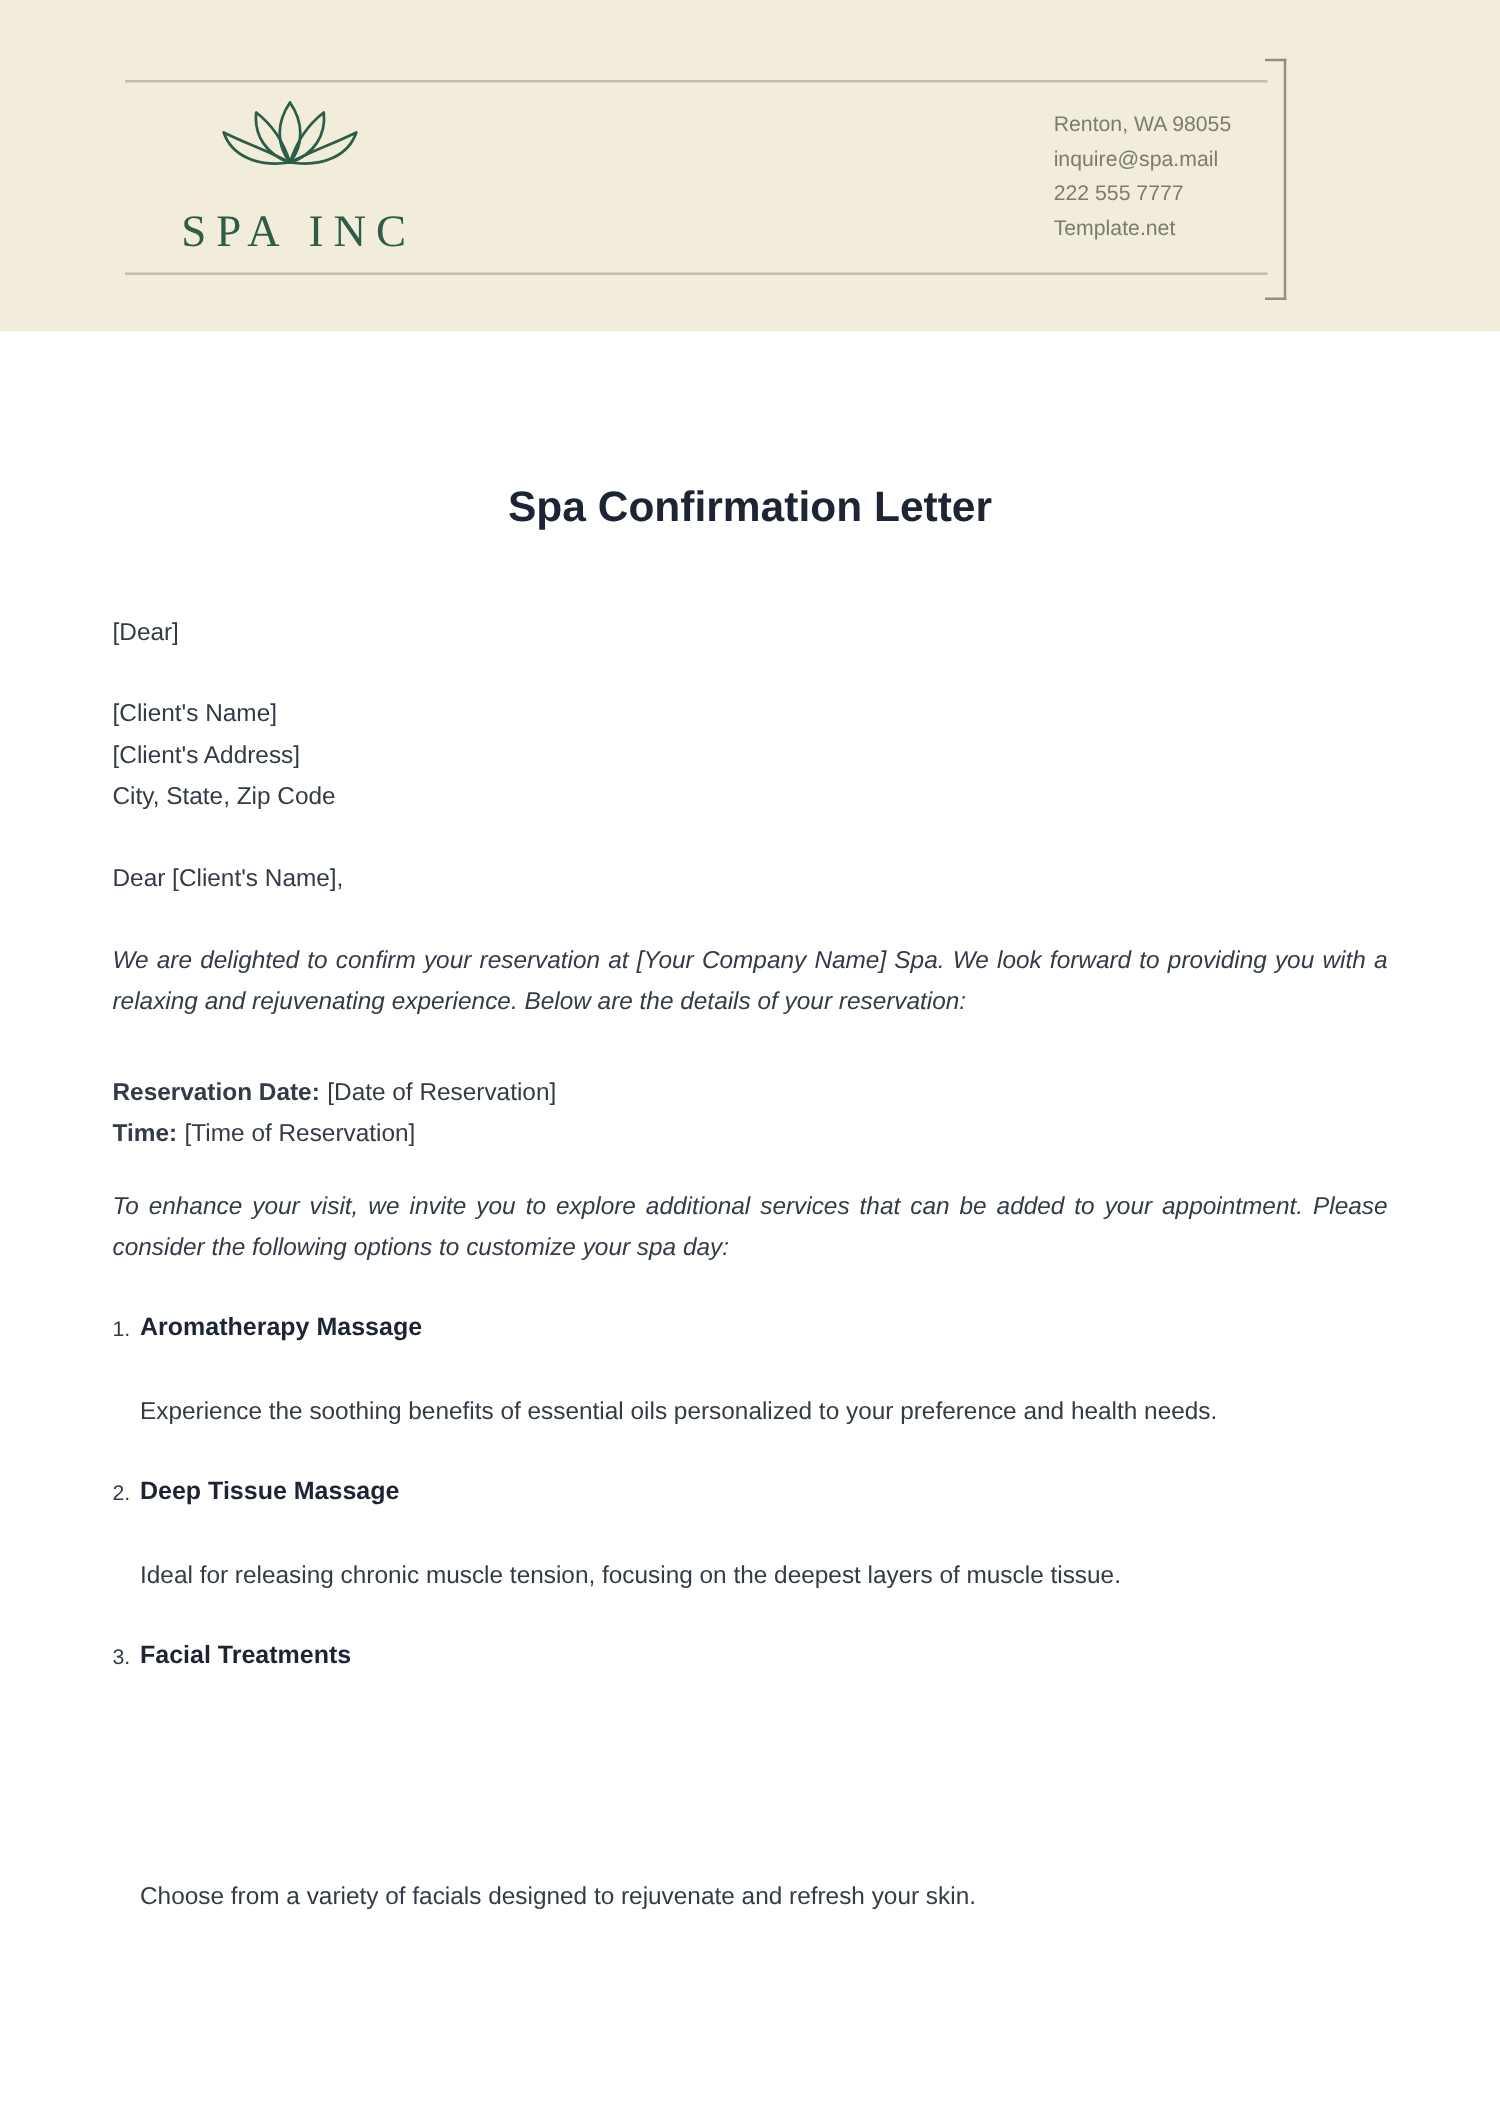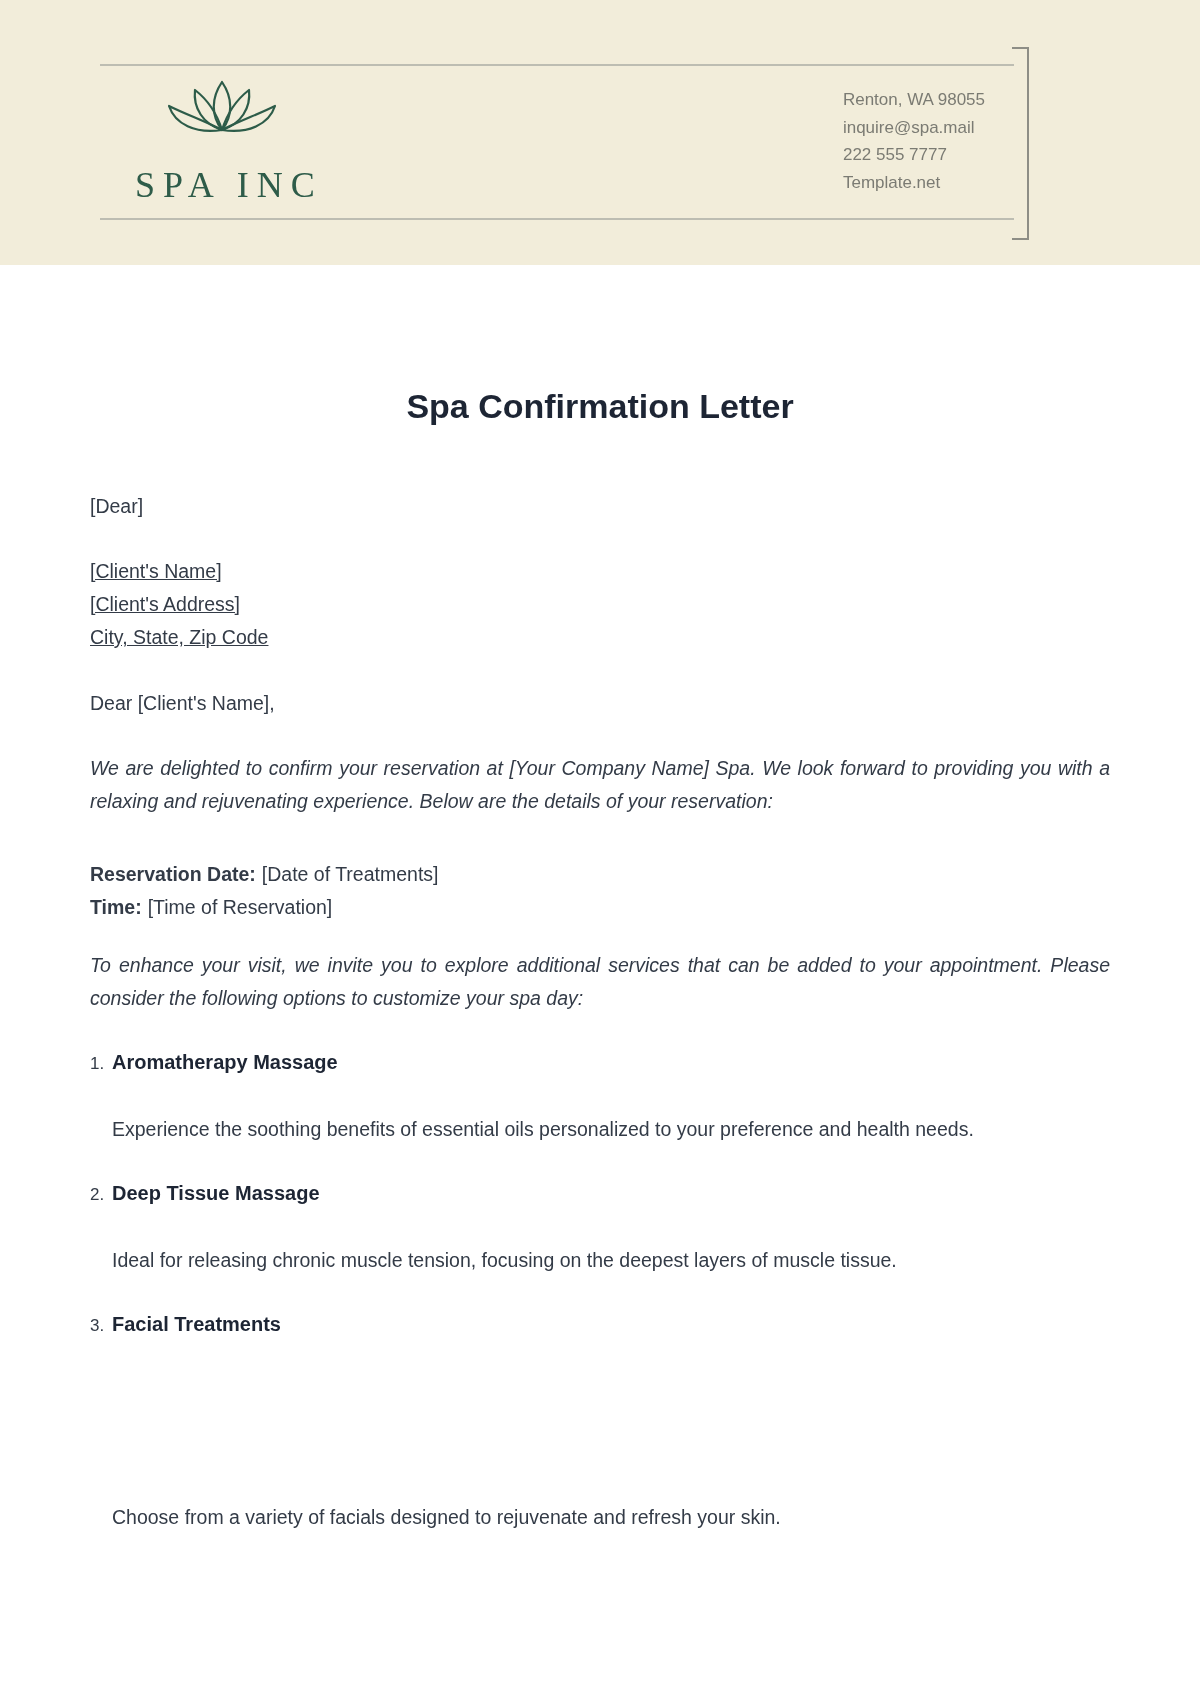--- a/index.html
+++ b/index.html
@@ -17,40 +17,40 @@
   .header{position:relative; height:265px; background:var(--header_bg);}
   .rule{position:absolute; left:100px; width:914px; height:2px; background:var(--rule);}
   .rule.top{top:64px;}
   .rule.bottom{top:218px;}
   .bracket{
     position:absolute; left:1012px; top:47px; width:17px; height:193px;
     border-top:2px solid var(--bracket);
     border-right:2px solid var(--bracket);
     border-bottom:2px solid var(--bracket);
   }
-  .logo-block{position:absolute; left:135px; top:78px;}
+  .logo-block{position:absolute; left:145px; top:78px;}
   .lotus{display:block; margin-left:12px;}
   .company-name{
     font-family:"Liberation Serif","DejaVu Serif",serif;
     font-size:36px; letter-spacing:8px; color:var(--logo_green);
     margin-top:8px; white-space:nowrap;
   }
   .contact{
     position:absolute; right:215px; top:86px; text-align:left;
     font-size:17px; line-height:27.5px; color:var(--muted);
   }
   
   .content{padding:0 90px;}
   .title{
     text-align:center; margin-top:122px;
     font-size:34px; font-weight:700; color:var(--title_color);
   }
   .line{font-size:19.5px; line-height:33px;}
   .date-line{margin-top:64px;}
-  .client-block{margin-top:32px;text-decoration:underline;}
+  .client-block{margin-top:32px;}
   .salutation{margin-top:33px;}
   .para{
     font-size:19.5px; line-height:33px; text-align:justify; margin-top:32px;font-style:italic;
   }
   .reservation-block{margin-top:40px;}
   .reservation-block .lbl{font-weight:700;}
   .reservation-block .val{margin-left:6px;}
   .section-heading{
     margin-top:52px; font-size:22.5px; font-weight:700; color:var(--title_color);
   }
@@ -102,21 +102,21 @@
     <div class="line">[Client's Address]</div>
     <div class="line">City, State, Zip Code</div>
   </div>
 
   <div class="line salutation">Dear [Client's Name],</div>
 
   <p class="para">We are delighted to confirm your reservation at [Your Company Name] Spa. We look forward to providing you with a relaxing and rejuvenating experience. Below are the details of your reservation:</p>
 
   <div class="reservation-block">
     <div class="line">
-      <span class="lbl">Reservation Date:</span><span class="val">[Date of Treatments]</span>
+      <span class="lbl">Reservation Date:</span><span class="val">[Date of Reservation]</span>
     </div>
     <div class="line">
       <span class="lbl">Time:</span><span class="val">[Time of Reservation]</span>
     </div>
   </div>
 
 
   <p class="para services-intro">To enhance your visit, we invite you to explore additional services that can be added to your appointment. Please consider the following options to customize your spa day:</p>
 
   <div class="service-item">

